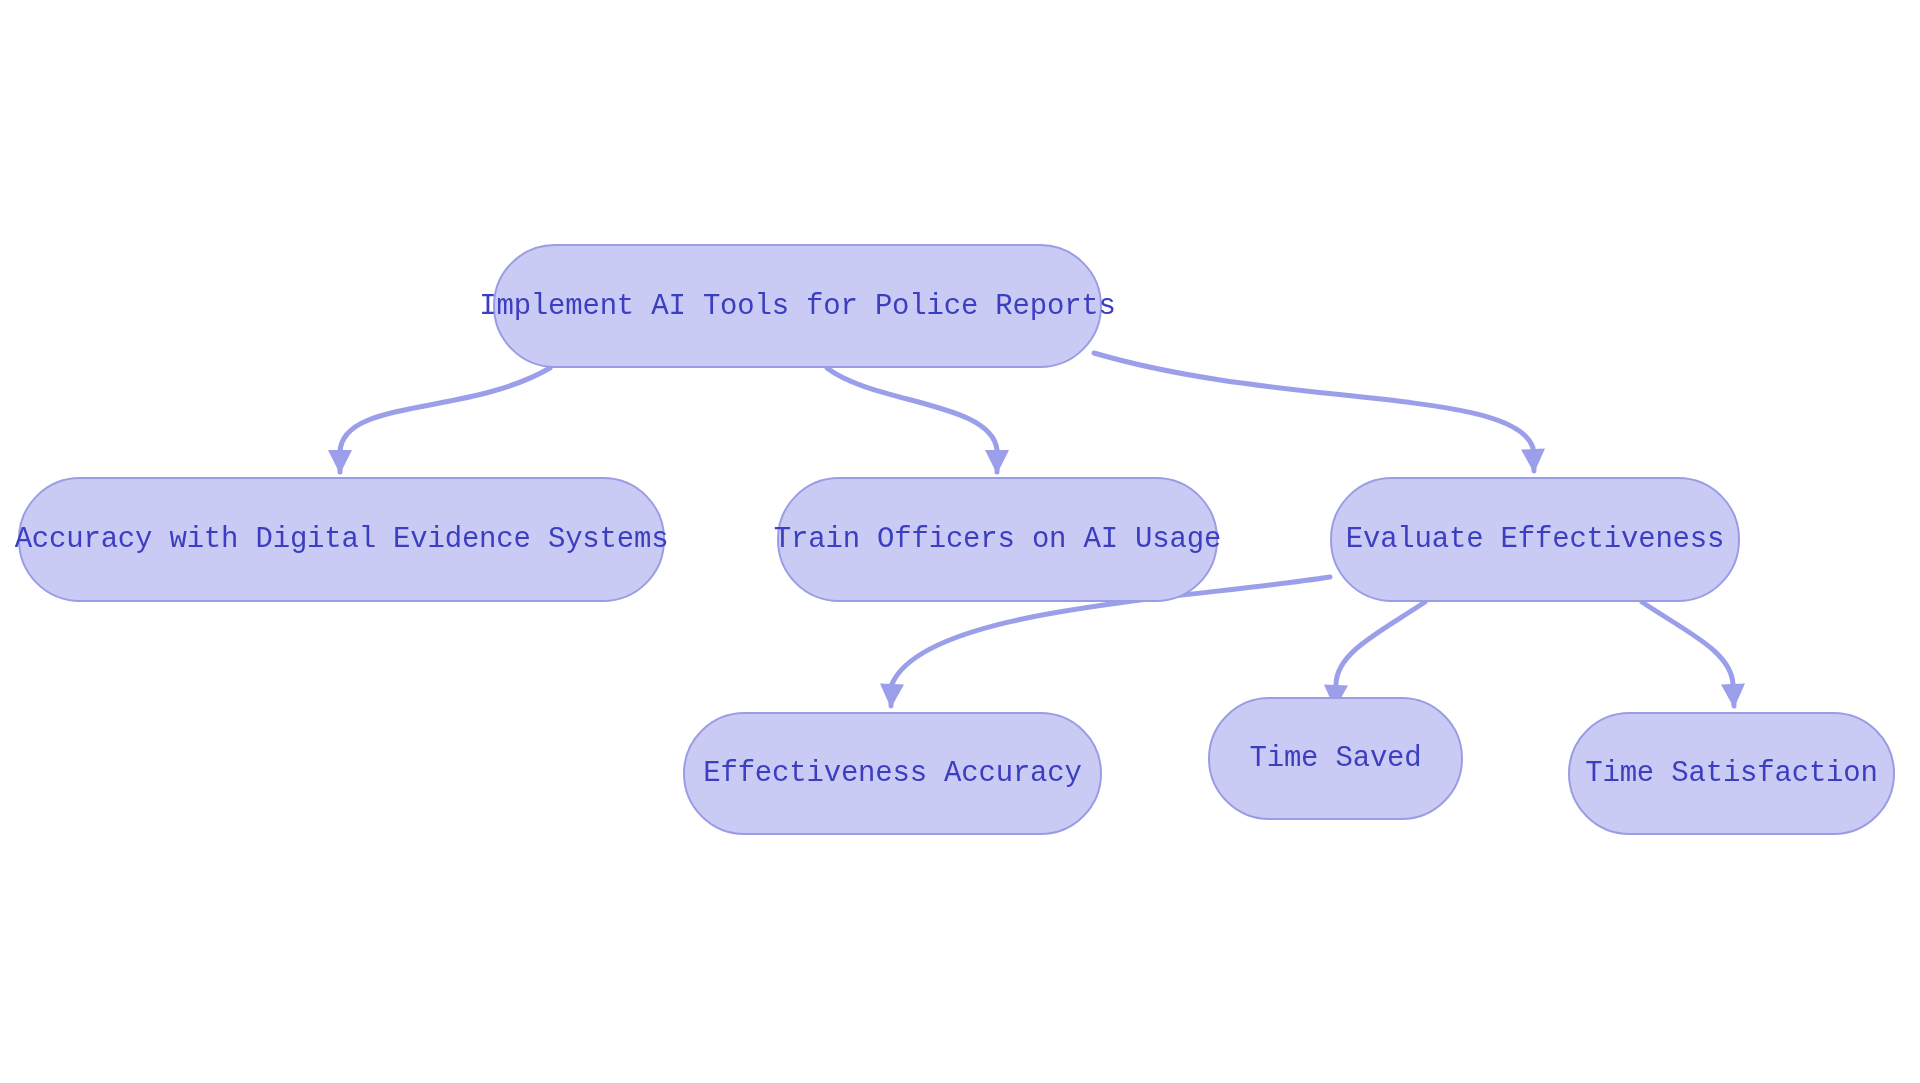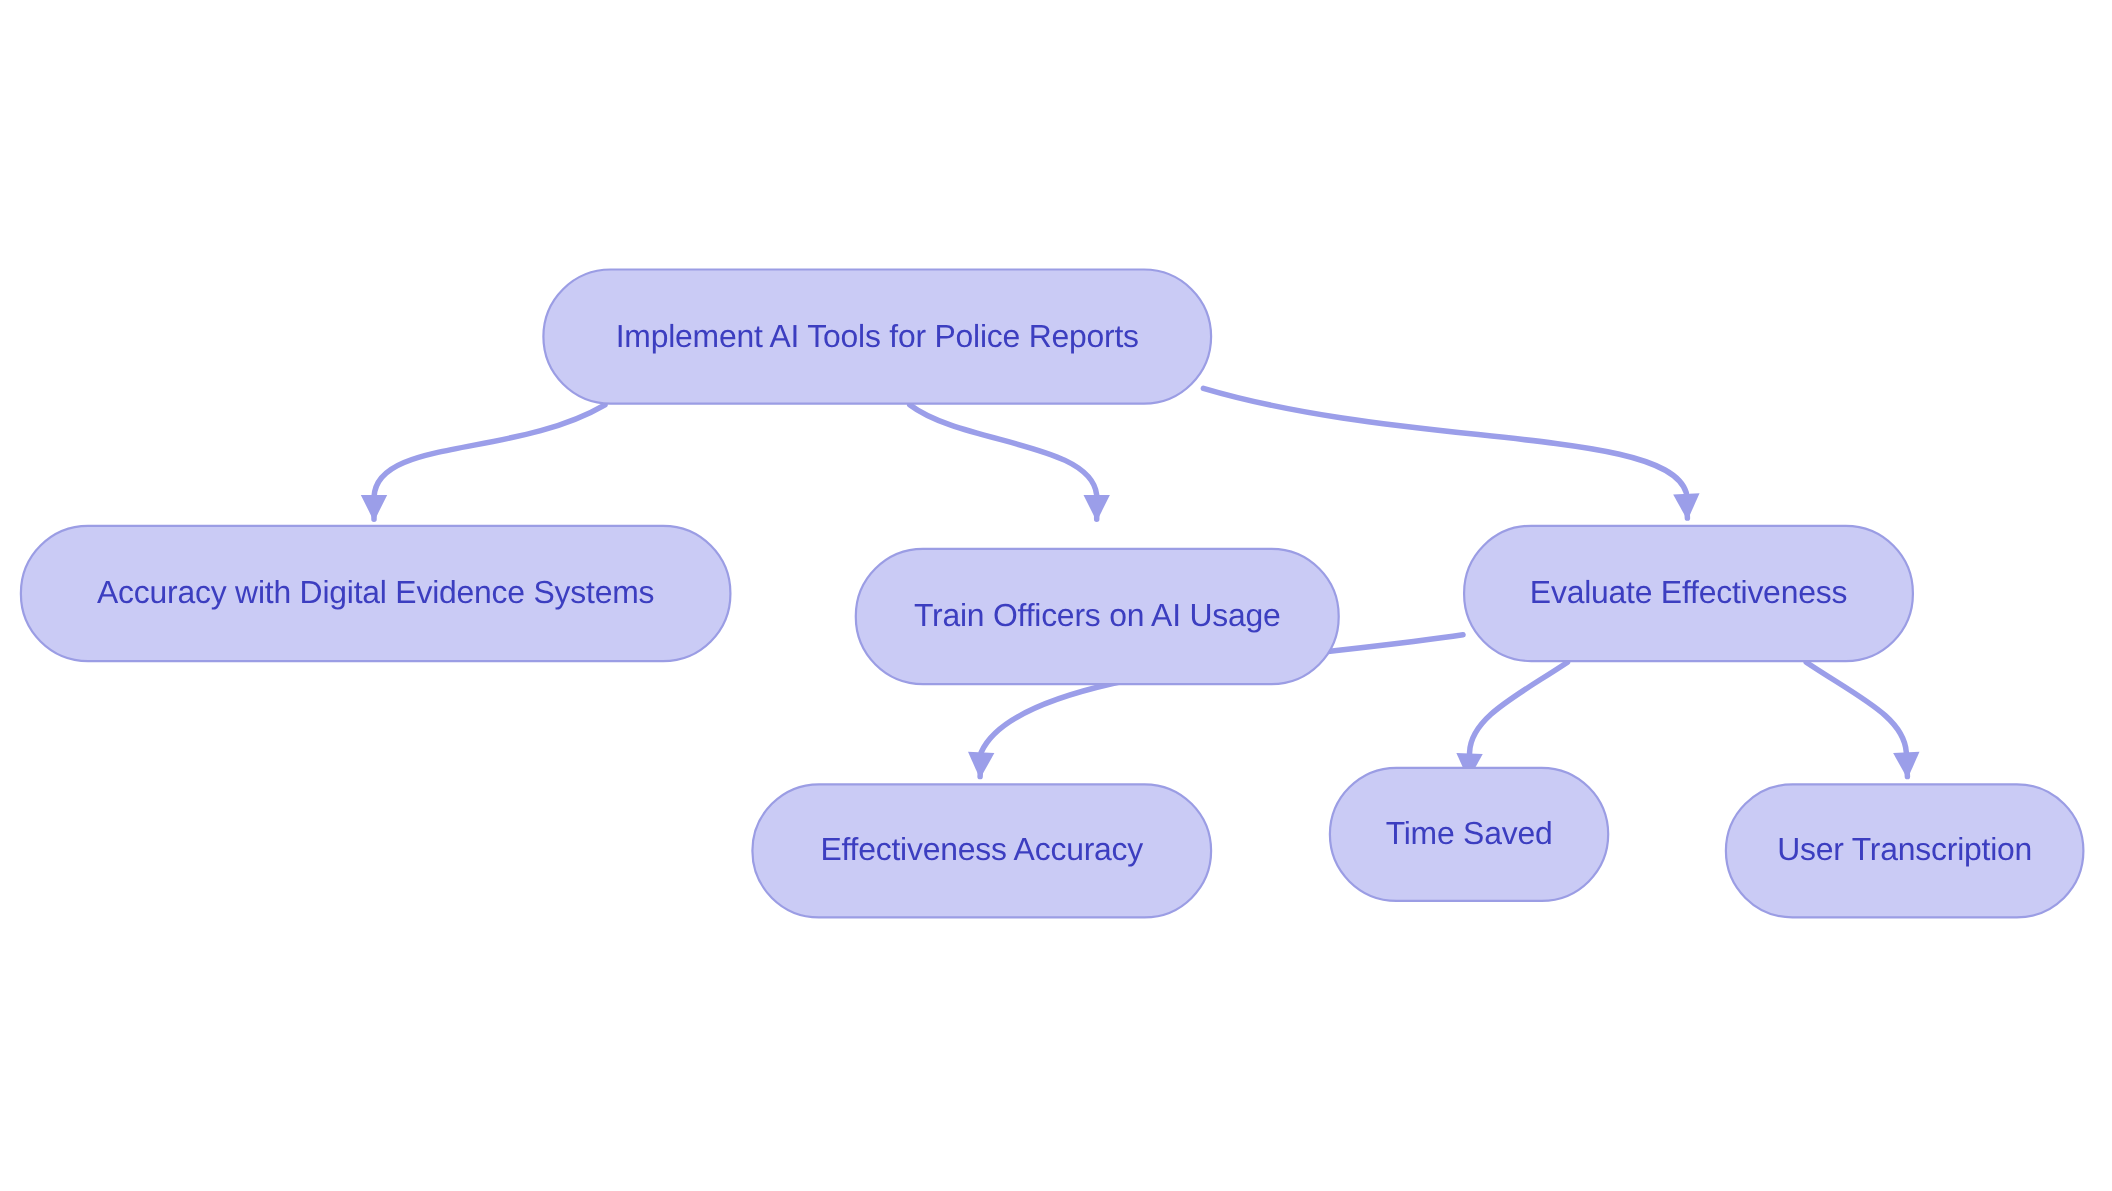--- a/index.html
+++ b/index.html
@@ -10,20 +10,21 @@
     width: 1920px;
     height: 1083px;
     background: var(--bg, #ffffff);
     overflow: hidden;
     font-family: "Liberation Sans", "DejaVu Sans", sans-serif;
   }
   .canvas {
     position: relative;
     width: 1647px;
     height: 1083px;
+    font-family: Liberation Mono, monospace;
   }
   .edge-layer {
     position: absolute;
     left: 0;
     top: 0;
     width: 1920px;
     height: 1083px;
     z-index: 1;
   }
   .edge-layer path.edge {
@@ -65,23 +66,23 @@
     <path class="edge" d="M 1094 353 C 1280 408, 1515 388, 1533 448 L 1534 471" marker-end="url(#arrowhead)"></path>
     <path class="edge" d="M 1330 577 C 1180 600, 925 608, 892 684 L 891 706" marker-end="url(#arrowhead)"></path>
     <path class="edge" d="M 1425 602 C 1380 632, 1337 652, 1336 684 L 1335 707" marker-end="url(#arrowhead)"></path>
     <path class="edge" d="M 1642 602 C 1690 634, 1731 652, 1733 684 L 1734 706" marker-end="url(#arrowhead)"></path>
   </svg>
 
   <div class="node" style="left:493px;  top:244px; width:609px; height:124px">Implement AI Tools for Police Reports</div>
 
   <div class="node" style="left:18px;   top:477px; width:647px; height:125px">Accuracy with Digital Evidence Systems</div>
 
-  <div class="node" style="left:777px;  top:498px; width:441px; height:125px">Train Officers on AI Usage</div>
+  <div class="node" style="left:777px;  top:477px; width:441px; height:125px">Train Officers on AI Usage</div>
 
   <div class="node" style="left:1330px; top:477px; width:410px; height:125px">Evaluate Effectiveness</div>
 
   <div class="node" style="left:683px;  top:712px; width:419px; height:123px">Effectiveness Accuracy</div>
 
   <div class="node" style="left:1208px; top:697px; width:255px; height:123px">Time Saved</div>
 
-  <div class="node" style="left:1568px; top:712px; width:327px; height:123px">User Transcription</div>
+  <div class="node" style="left:1568px; top:712px; width:327px; height:123px">Time Satisfaction</div>
 
 </div>
 
 </body></html>

